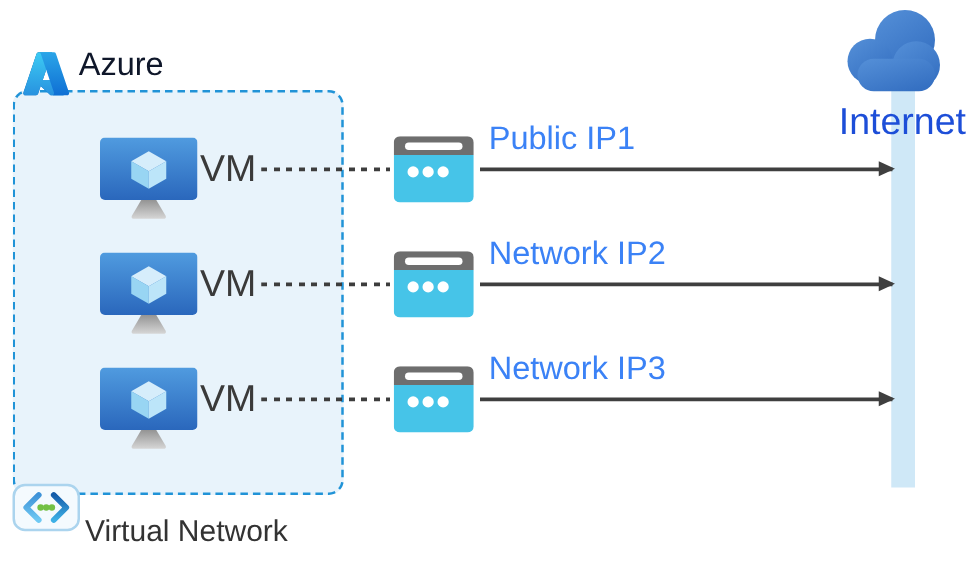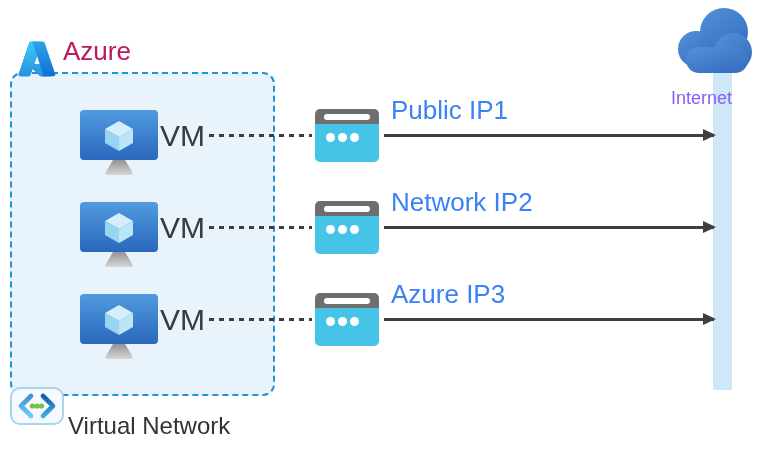--- a/index.html
+++ b/index.html
@@ -7,21 +7,21 @@
     position:relative; width:780px; height:456px; background:#ffffff;
     font-family:"Liberation Sans", sans-serif; color:#333; overflow:hidden;
   }
   .abs { position:absolute; }
 
   
   .azure-box {
     left:10px; top:72px; width:265px; height:324px; box-sizing:border-box;
     background:#e8f3fb; border:2.5px dashed #2093d7; border-radius:12px;
   }
-  .azure-label { left:63px; top:37px; font-size:26px; line-height:28px; color:#be185d; }
+  .azure-label { left:63px; top:37px; font-size:26px; line-height:28px; color:#0f172a; }
   .azure-logo { left:17px; top:39px; }
 
   
   .row { position:absolute; left:0; width:780px; height:0; }
   .row .vm-icon   { position:absolute; left:80px;  top:-26px; }
   .row .vm-label  { position:absolute; left:160px; top:-16px; font-size:30px; line-height:32px; color:#3a3a3a;text-align:center; }
   .row .connector { position:absolute; left:209px; top:-2px; width:103px; height:2.6px;
                     background:repeating-linear-gradient(90deg,#3d3d3d 0 5px,transparent 5px 10px); }
   .row .pip       { position:absolute; left:315px; top:-27px; }
   .row .pip-label { position:absolute; left:391px; top:-41px; font-size:26px; line-height:30px; color:#3b82f6; }
@@ -35,21 +35,21 @@
   
   .pip { width:64px; height:53px; border-radius:5px; overflow:hidden; }
   .pip-header { height:15px; background:#6e6e6e; display:flex; align-items:center; justify-content:center; }
   .pip-addressbar { width:46px; height:6px; background:#ffffff; border-radius:3px; }
   .pip-body { height:38px; background:#46c4e8; display:flex; gap:3px; padding:9px 0 0 11px; box-sizing:border-box; }
   .pip-dot { width:9px; height:9px; border-radius:50%; background:#ffffff; flex:0 0 auto; }
 
   
   .internet-bar { left:713px; top:72px; width:19px; height:318px; background:#cfe8f7; }
   .cloud-icon { left:676px; top:5px; }
-  .internet-label { left:671px; top:83px; font-size:18px; line-height:30px; color:#8b5cf6; z-index:3; }
+  .internet-label { left:671px; top:83px; font-size:30px; line-height:30px; color:#1d4ed8; z-index:3; }
 
   
   .vnet-card {
     left:10px; top:387px; width:54px; height:38px; box-sizing:border-box;
     background:#f4fafe; border:2px solid #abd4ee; border-radius:10px;
     display:flex; align-items:center; justify-content:center; z-index:2;
   }
   .vnet-label { left:68px; top:410px; font-size:24px; line-height:32px; color:#333; }
   .z2 { z-index:2; }
 </style>
@@ -170,21 +170,21 @@
     <div class="pip">
       <div class="pip-header">
         <div class="pip-addressbar"></div>
       </div>
       <div class="pip-body">
         <div class="pip-dot"></div>
         <div class="pip-dot"></div>
         <div class="pip-dot"></div>
       </div>
     </div>
-    <div class="pip-label">Azure IP3</div>
+    <div class="pip-label">Network IP3</div>
     <div class="arrow"></div>
   </div>
 
   <div class="abs vnet-card">
     <svg width="42" height="28" viewBox="0 0 42 28">
       <defs>
         <linearGradient id="ch1" x1="0" y1="0" x2="0" y2="1">
           <stop offset="0" stop-color="#3e92d8"></stop>
             <stop offset="1" stop-color="#6fc9f3"></stop>
         </linearGradient>

